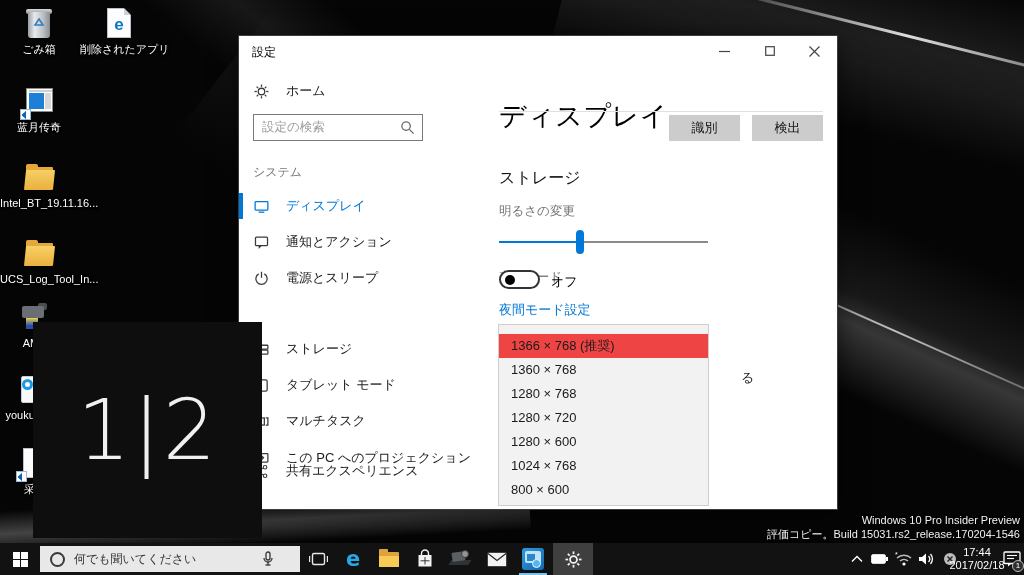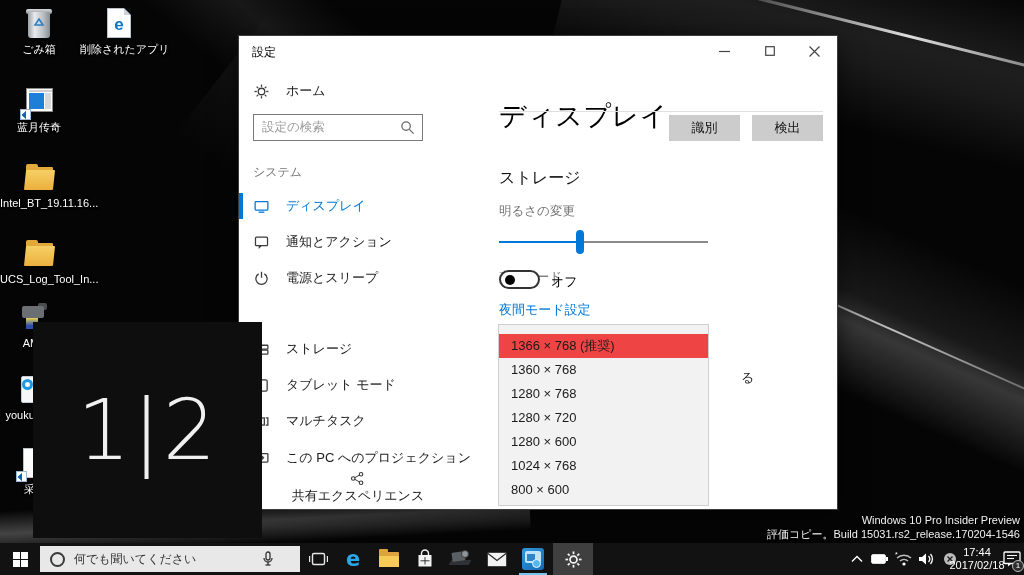--- a/index.html
+++ b/index.html
@@ -331,21 +331,21 @@
     </div>
 
     <div class="side-row" style="top:409px;">
       <svg class="side-ic" viewBox="0 0 24 24">
         <rect x="3" y="5" width="18" height="12" rx="1" fill="none" stroke="currentColor" stroke-width="1.8"></rect>
         <path d="M9 11 L15 11 M12.5 8.5 L15 11 L12.5 13.5" fill="none" stroke="currentColor" stroke-width="1.6"></path>
       </svg>
       <span class="side-lbl">この PC へのプロジェクション</span>
     </div>
 
-    <div class="side-row" style="top:434px;flex-direction:column;">
+    <div class="side-row" style="top:422px;">
       <svg class="side-ic" viewBox="0 0 24 24">
         <circle cx="6" cy="12" r="2.5" fill="none" stroke="currentColor" stroke-width="1.6"></circle>
         <circle cx="17" cy="6" r="2.5" fill="none" stroke="currentColor" stroke-width="1.6"></circle>
         <circle cx="17" cy="18" r="2.5" fill="none" stroke="currentColor" stroke-width="1.6"></circle>
         <line x1="8" y1="11" x2="15" y2="7" stroke="currentColor" stroke-width="1.4"></line>
         <line x1="8" y1="13" x2="15" y2="17" stroke="currentColor" stroke-width="1.4"></line>
       </svg>
       <span class="side-lbl">共有エクスペリエンス</span>
     </div>
 

